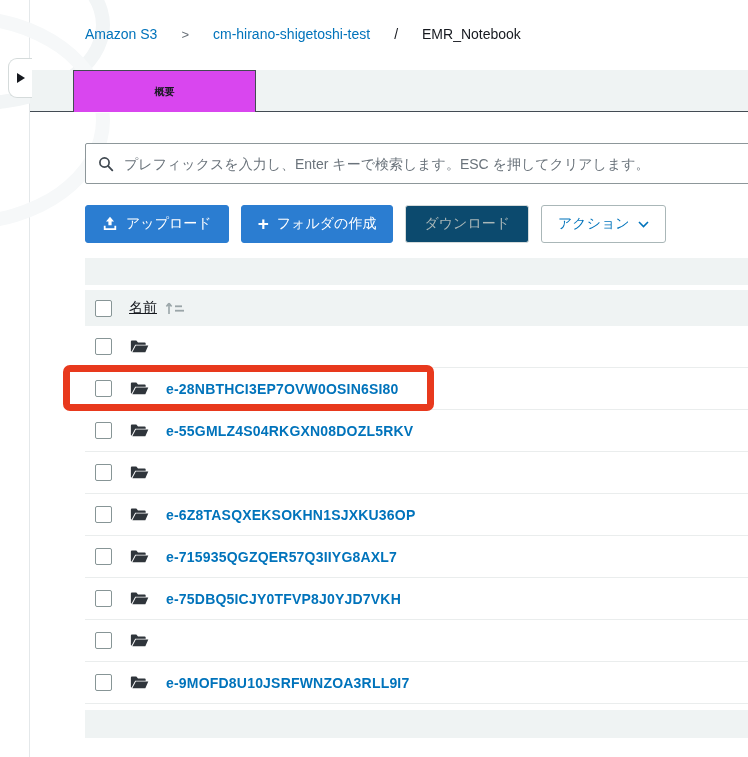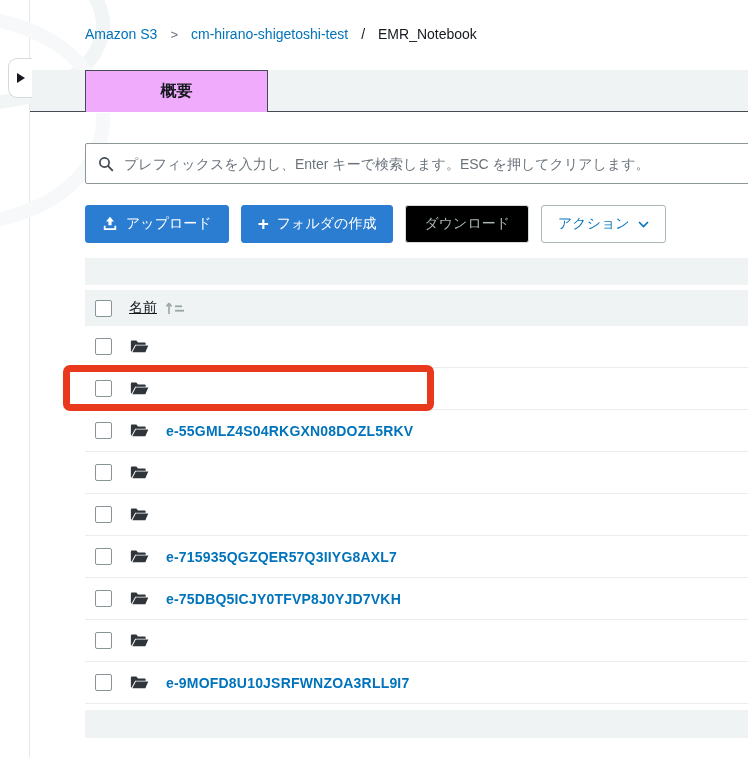--- a/index.html
+++ b/index.html
@@ -14,48 +14,48 @@
   .sw1 { width:260px; height:170px; left:-150px; top:-60px; }
   .sw2 { width:300px; height:220px; left:-190px; top:10px; border-color:#f6f8f9; }
   .handle { position:absolute; left:8px; top:58px; width:24px; height:40px; background:#fff;
     border:1px solid #d5dbdb; border-right:none; border-radius:9px 0 0 9px; z-index:3;
     display:flex; align-items:center; justify-content:center; cursor:pointer; }
   .tri { width:0; height:0; border-left:8px solid #16191f; border-top:5px solid transparent;
     border-bottom:5px solid transparent; }
 
   
   .breadcrumb { position:absolute; left:85px; top:26px; font-size:14px; color:#16191f; z-index:2;
-    display:flex; align-items:center; gap:13px; }
+    display:flex; align-items:center; gap:24px; }
   .crumb-link { color:#0073bb; text-decoration:none; cursor:pointer; }
   .crumb-sep { color:#687078; font-size:13px; }
   .crumb-current { color:#16191f; }
 
   
   .tabbar { position:absolute; left:30px; top:70px; width:725px; height:42px;
     background:#eff3f3; border-bottom:1px solid #434b53; display:flex; z-index:2; }
-  .tab-active { margin-left:55px; width:183px; height:42px; background:#f0abfc;
+  .tab-active { margin-left:43px; width:183px; height:42px; background:#d946ef;
     border:1px solid #434b53; border-bottom:none; position:relative; top:0;
     display:flex; align-items:center; justify-content:center;
-    font-size:16px; font-weight:700; color:#16191f; cursor:pointer; }
+    font-size:10px; font-weight:700; color:#16191f; cursor:pointer; }
   .tab-active:after { content:""; position:absolute; left:0; right:0; bottom:-1px; height:1px; background:#fff; }
 
   
   .searchbox { position:absolute; left:85px; top:143px; width:668px; height:41px;
     border:1px solid #8d979a; border-radius:2px; background:#fff; display:flex;
     align-items:center; padding:0 12px; z-index:2; }
   .searchbox input { border:none; outline:none; flex:1; font-size:14px; color:#16191f;
     font-family:Liberation Sans, sans-serif; margin-left:10px; background:transparent; }
   .searchbox input::placeholder { color:#6a737b; opacity:1; }
 
   
   .toolbar { position:absolute; left:85px; top:205px; height:38px; display:flex; gap:12px; z-index:2; }
   .btn { height:38px; border-radius:3px; font-size:14px; font-family:inherit; cursor:pointer;
     display:flex; align-items:center; padding:0 16px; gap:8px; }
   .btn-primary { background:#2b7dd1; border:1px solid #2b7dd1; color:#fff; }
-  .btn-disabled { background:#000000; border:1px solid #d5dbdb; color:#aab7b8; cursor:default; padding:12px 18px; }
+  .btn-disabled { background:#0c4a6e; border:1px solid #d5dbdb; color:#aab7b8; cursor:default; padding:12px 18px; }
   .btn-secondary { background:#fff; border:1px solid #aab7b8; color:#0073bb; padding:12px 16px; }
   .plus { font-size:19px; font-weight:700; line-height:1; position:relative; top:-1px; }
 
   
   .graybar { position:absolute; left:85px; width:668px; background:#eff3f3; z-index:2; }
   .bar-top { top:258px; height:27px; }
   .bar-bottom { top:710px; height:28px; }
 
   
   .table { position:absolute; left:85px; top:290px; width:668px; z-index:2; }
@@ -155,20 +155,21 @@
     </span>
   </div>
         <div class="row">
     <span class="cb"></span>
     <span class="foldericon">
       <svg width="19" height="15" viewBox="0 0 20 16">
         <path d="M0.8 2.6 C0.8 2 1.2 1.6 1.8 1.6 H6.6 L8.4 3.8 H15.6 C16.2 3.8 16.6 4.2 16.6 4.8 V6 H5.4 L1.6 13.4 H1.3 C1 13.4 0.8 13.2 0.8 12.9 Z" fill="#2f353b"></path>
         <path d="M6.1 7 H19.4 L16.2 14.2 H2.4 Z" fill="#2f353b"></path>
       </svg>
     </span>
+    <a class="objlink">e-28NBTHCI3EP7OVW0OSIN6SI80</a>
   </div>
         <div class="row">
     <span class="cb"></span>
     <span class="foldericon">
       <svg width="19" height="15" viewBox="0 0 20 16">
         <path d="M0.8 2.6 C0.8 2 1.2 1.6 1.8 1.6 H6.6 L8.4 3.8 H15.6 C16.2 3.8 16.6 4.2 16.6 4.8 V6 H5.4 L1.6 13.4 H1.3 C1 13.4 0.8 13.2 0.8 12.9 Z" fill="#2f353b"></path>
         <path d="M6.1 7 H19.4 L16.2 14.2 H2.4 Z" fill="#2f353b"></path>
       </svg>
     </span>
     <a class="objlink">e-55GMLZ4S04RKGXN08DOZL5RKV</a>
@@ -183,20 +184,21 @@
     </span>
   </div>
         <div class="row">
     <span class="cb"></span>
     <span class="foldericon">
       <svg width="19" height="15" viewBox="0 0 20 16">
         <path d="M0.8 2.6 C0.8 2 1.2 1.6 1.8 1.6 H6.6 L8.4 3.8 H15.6 C16.2 3.8 16.6 4.2 16.6 4.8 V6 H5.4 L1.6 13.4 H1.3 C1 13.4 0.8 13.2 0.8 12.9 Z" fill="#2f353b"></path>
         <path d="M6.1 7 H19.4 L16.2 14.2 H2.4 Z" fill="#2f353b"></path>
       </svg>
     </span>
+    <a class="objlink">e-6Z8TASQXEKSOKHN1SJXKU36OP</a>
   </div>
         <div class="row">
     <span class="cb"></span>
     <span class="foldericon">
       <svg width="19" height="15" viewBox="0 0 20 16">
         <path d="M0.8 2.6 C0.8 2 1.2 1.6 1.8 1.6 H6.6 L8.4 3.8 H15.6 C16.2 3.8 16.6 4.2 16.6 4.8 V6 H5.4 L1.6 13.4 H1.3 C1 13.4 0.8 13.2 0.8 12.9 Z" fill="#2f353b"></path>
         <path d="M6.1 7 H19.4 L16.2 14.2 H2.4 Z" fill="#2f353b"></path>
       </svg>
     </span>
     <a class="objlink">e-715935QGZQER57Q3IIYG8AXL7</a>

